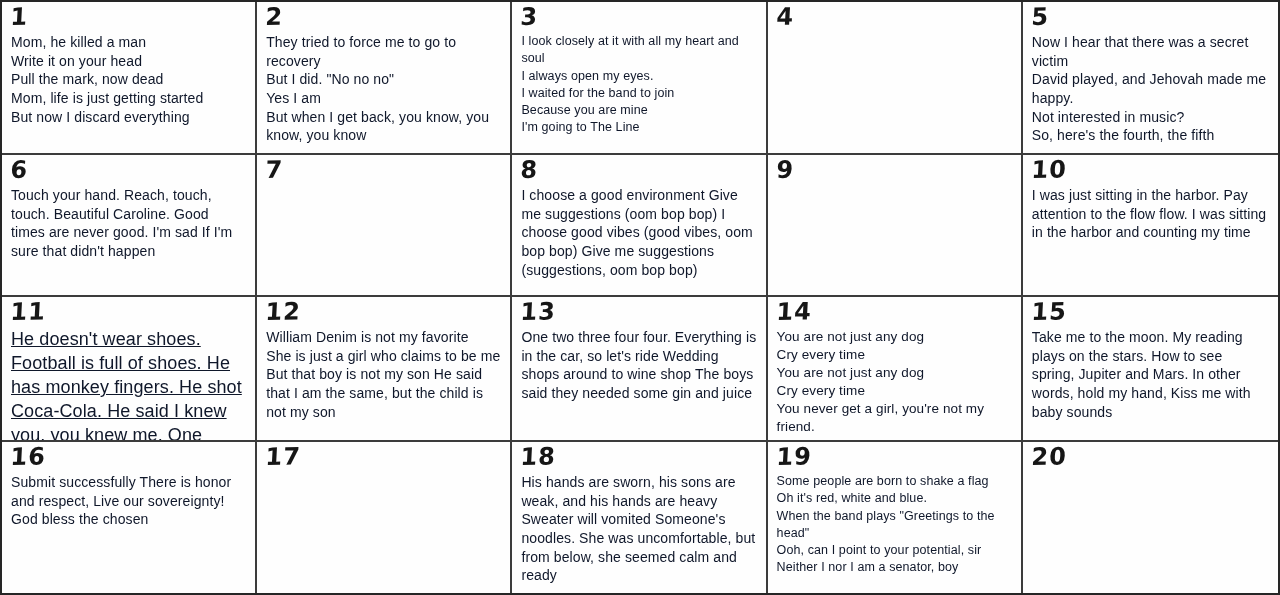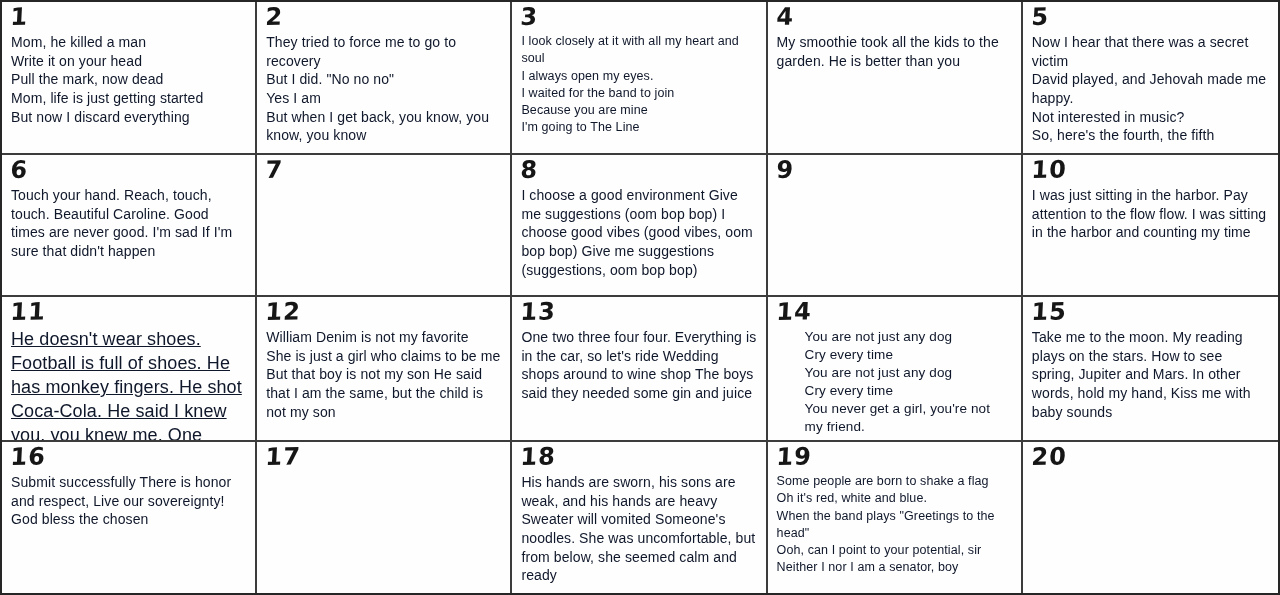--- a/index.html
+++ b/index.html
@@ -36,21 +36,21 @@
     margin-bottom: 3px;
     width: max-content;
   }
   .lyrics {
     white-space: pre-line;
     font-size: 14px;
     line-height: 1.33;
     color: #0f172a;
     letter-spacing: 0.1px;
   }
-  .lyrics.s135 { font-size: 13.5px; margin-left: 28px; }
+  .lyrics.s135 { font-size: 13.5px; }
   .lyrics.s13  { font-size: 18px; text-decoration: underline; }
   .lyrics.s125 { font-size: 12.5px; line-height: 1.38; }
 </style>
 </head>
 <body>
 
 <div class="sheet">
 
   <div class="cell">
     <div class="num">1</div>
@@ -70,21 +70,20 @@
   <div class="cell">
     <div class="num">3</div>
     <div class="lyrics s125">I look closely at it with all my heart and soul
 I always open my eyes.
 I waited for the band to join
 Because you are mine
 I'm going to The Line</div>
   </div>
   <div class="cell">
     <div class="num">4</div>
-    <div class="lyrics">My smoothie took all the kids to the garden. He is better than you</div>
   </div>
   <div class="cell last-col">
     <div class="num">5</div>
     <div class="lyrics">Now I hear that there was a secret victim
 David played, and Jehovah made me happy.
 Not interested in music?
 So, here's the fourth, the fifth</div>
   </div>
 
   <div class="cell">

